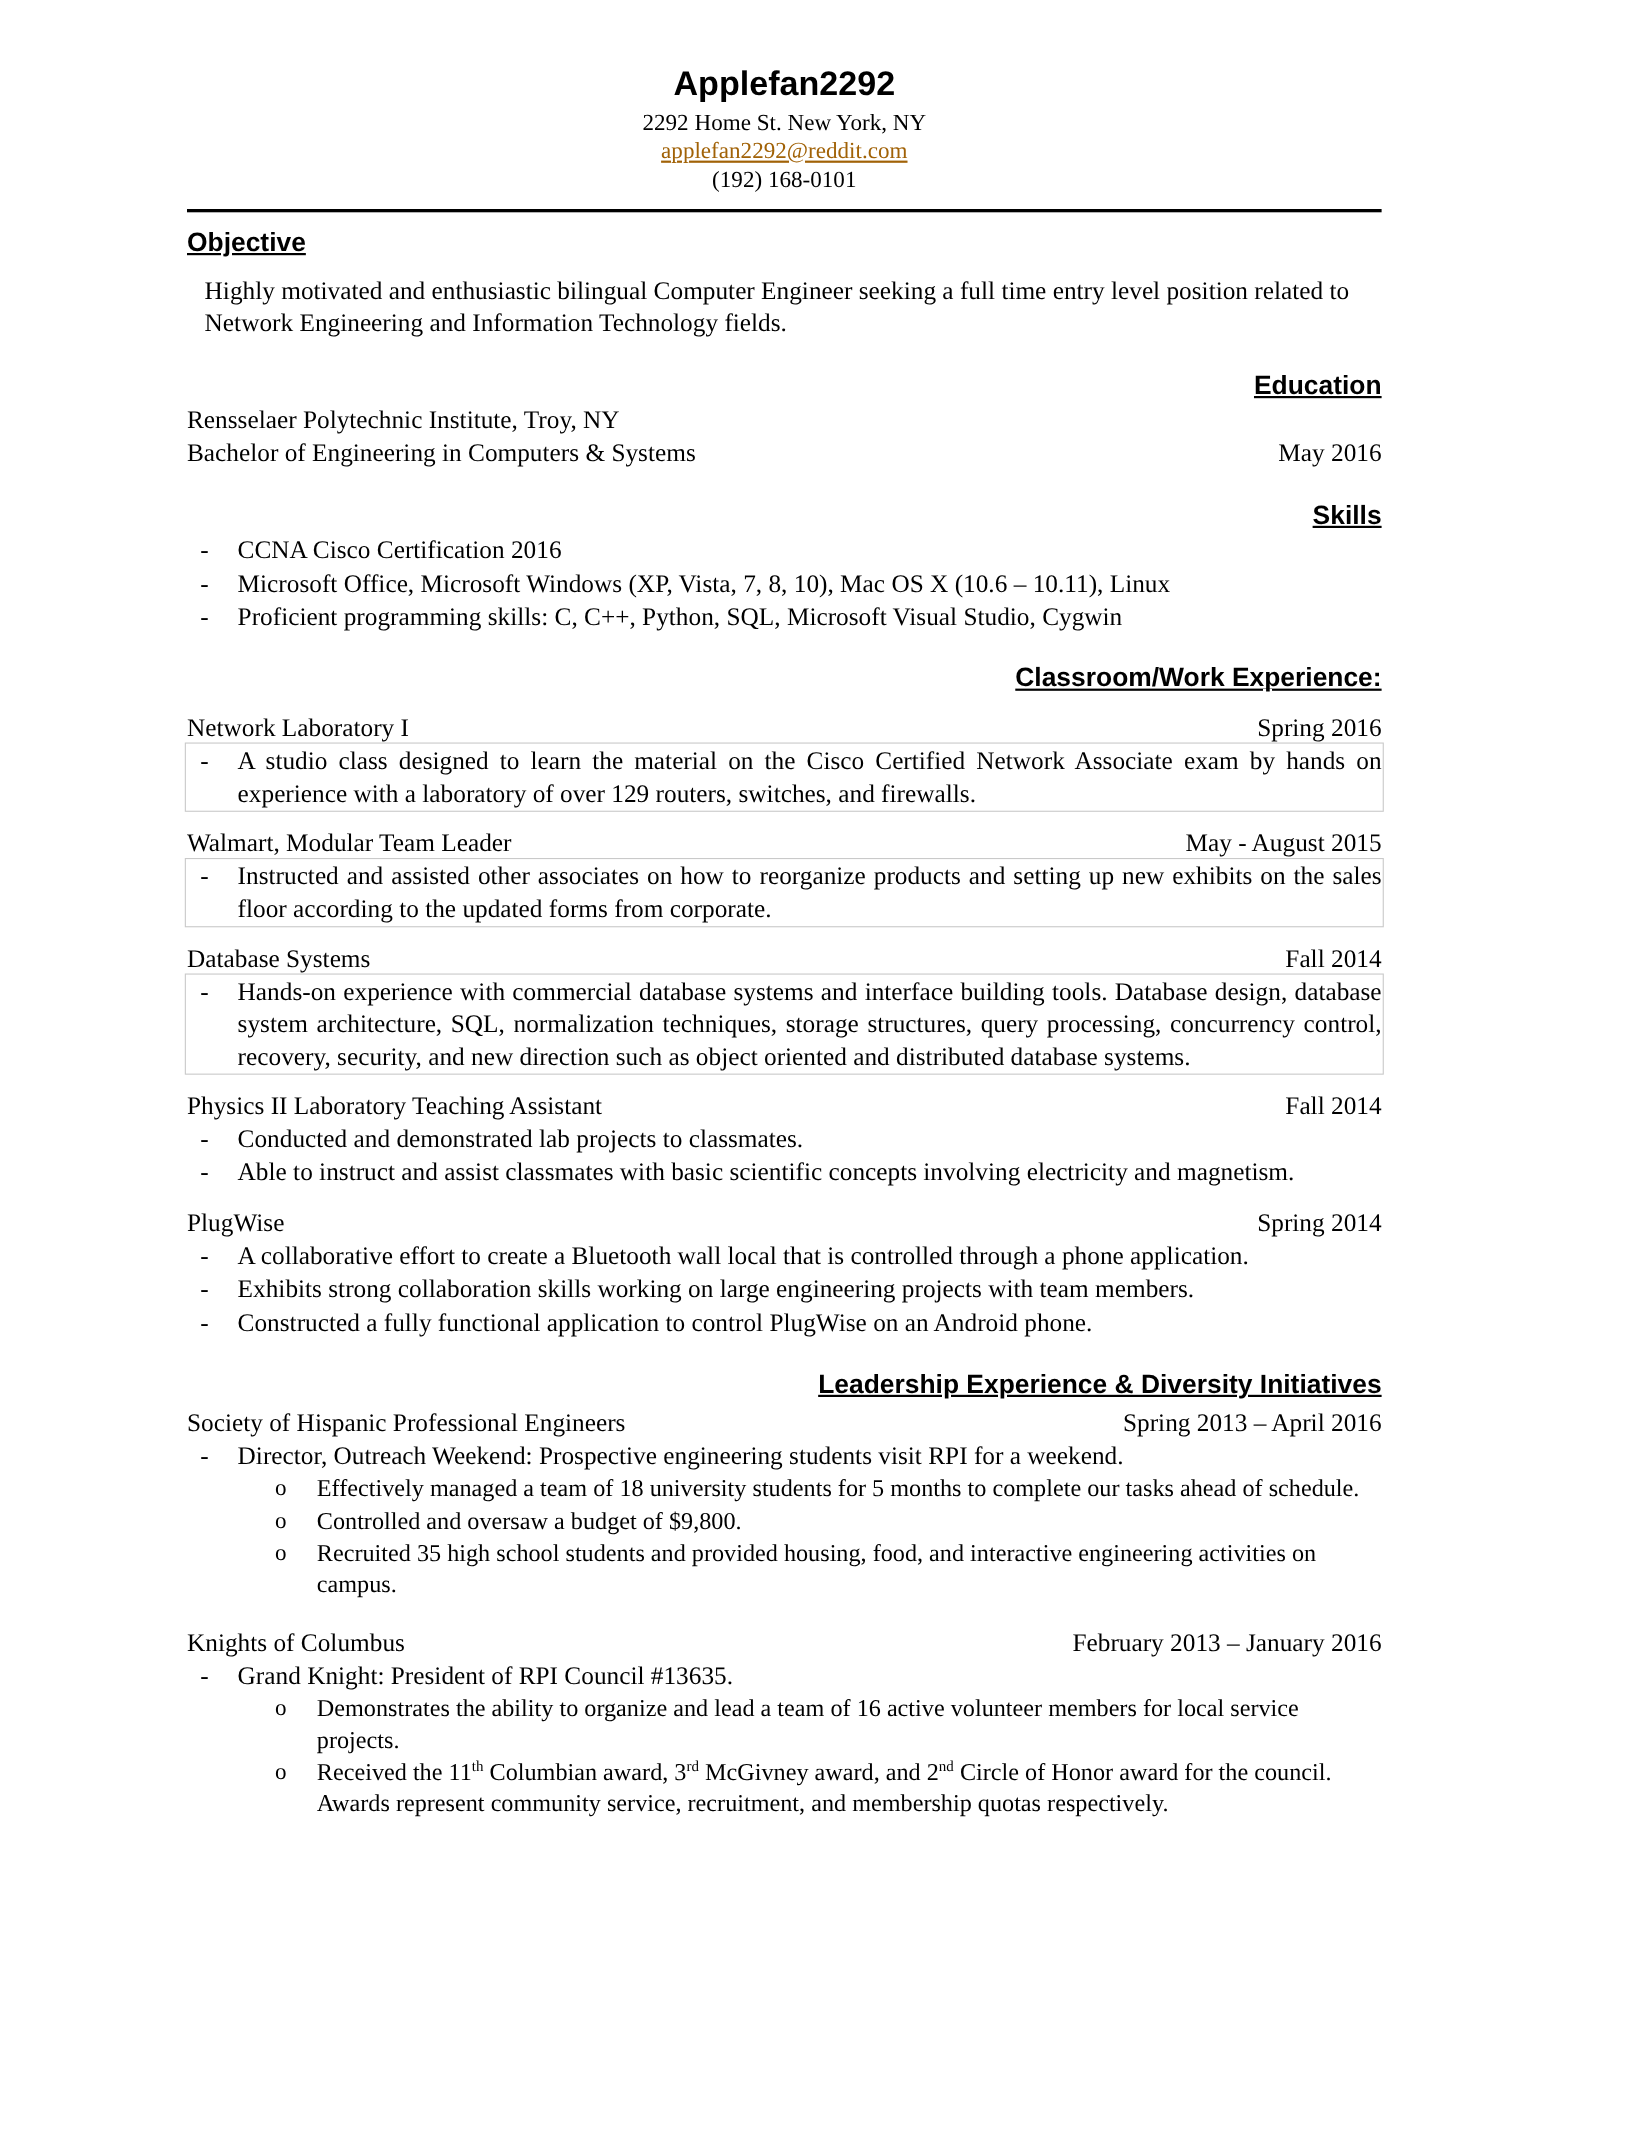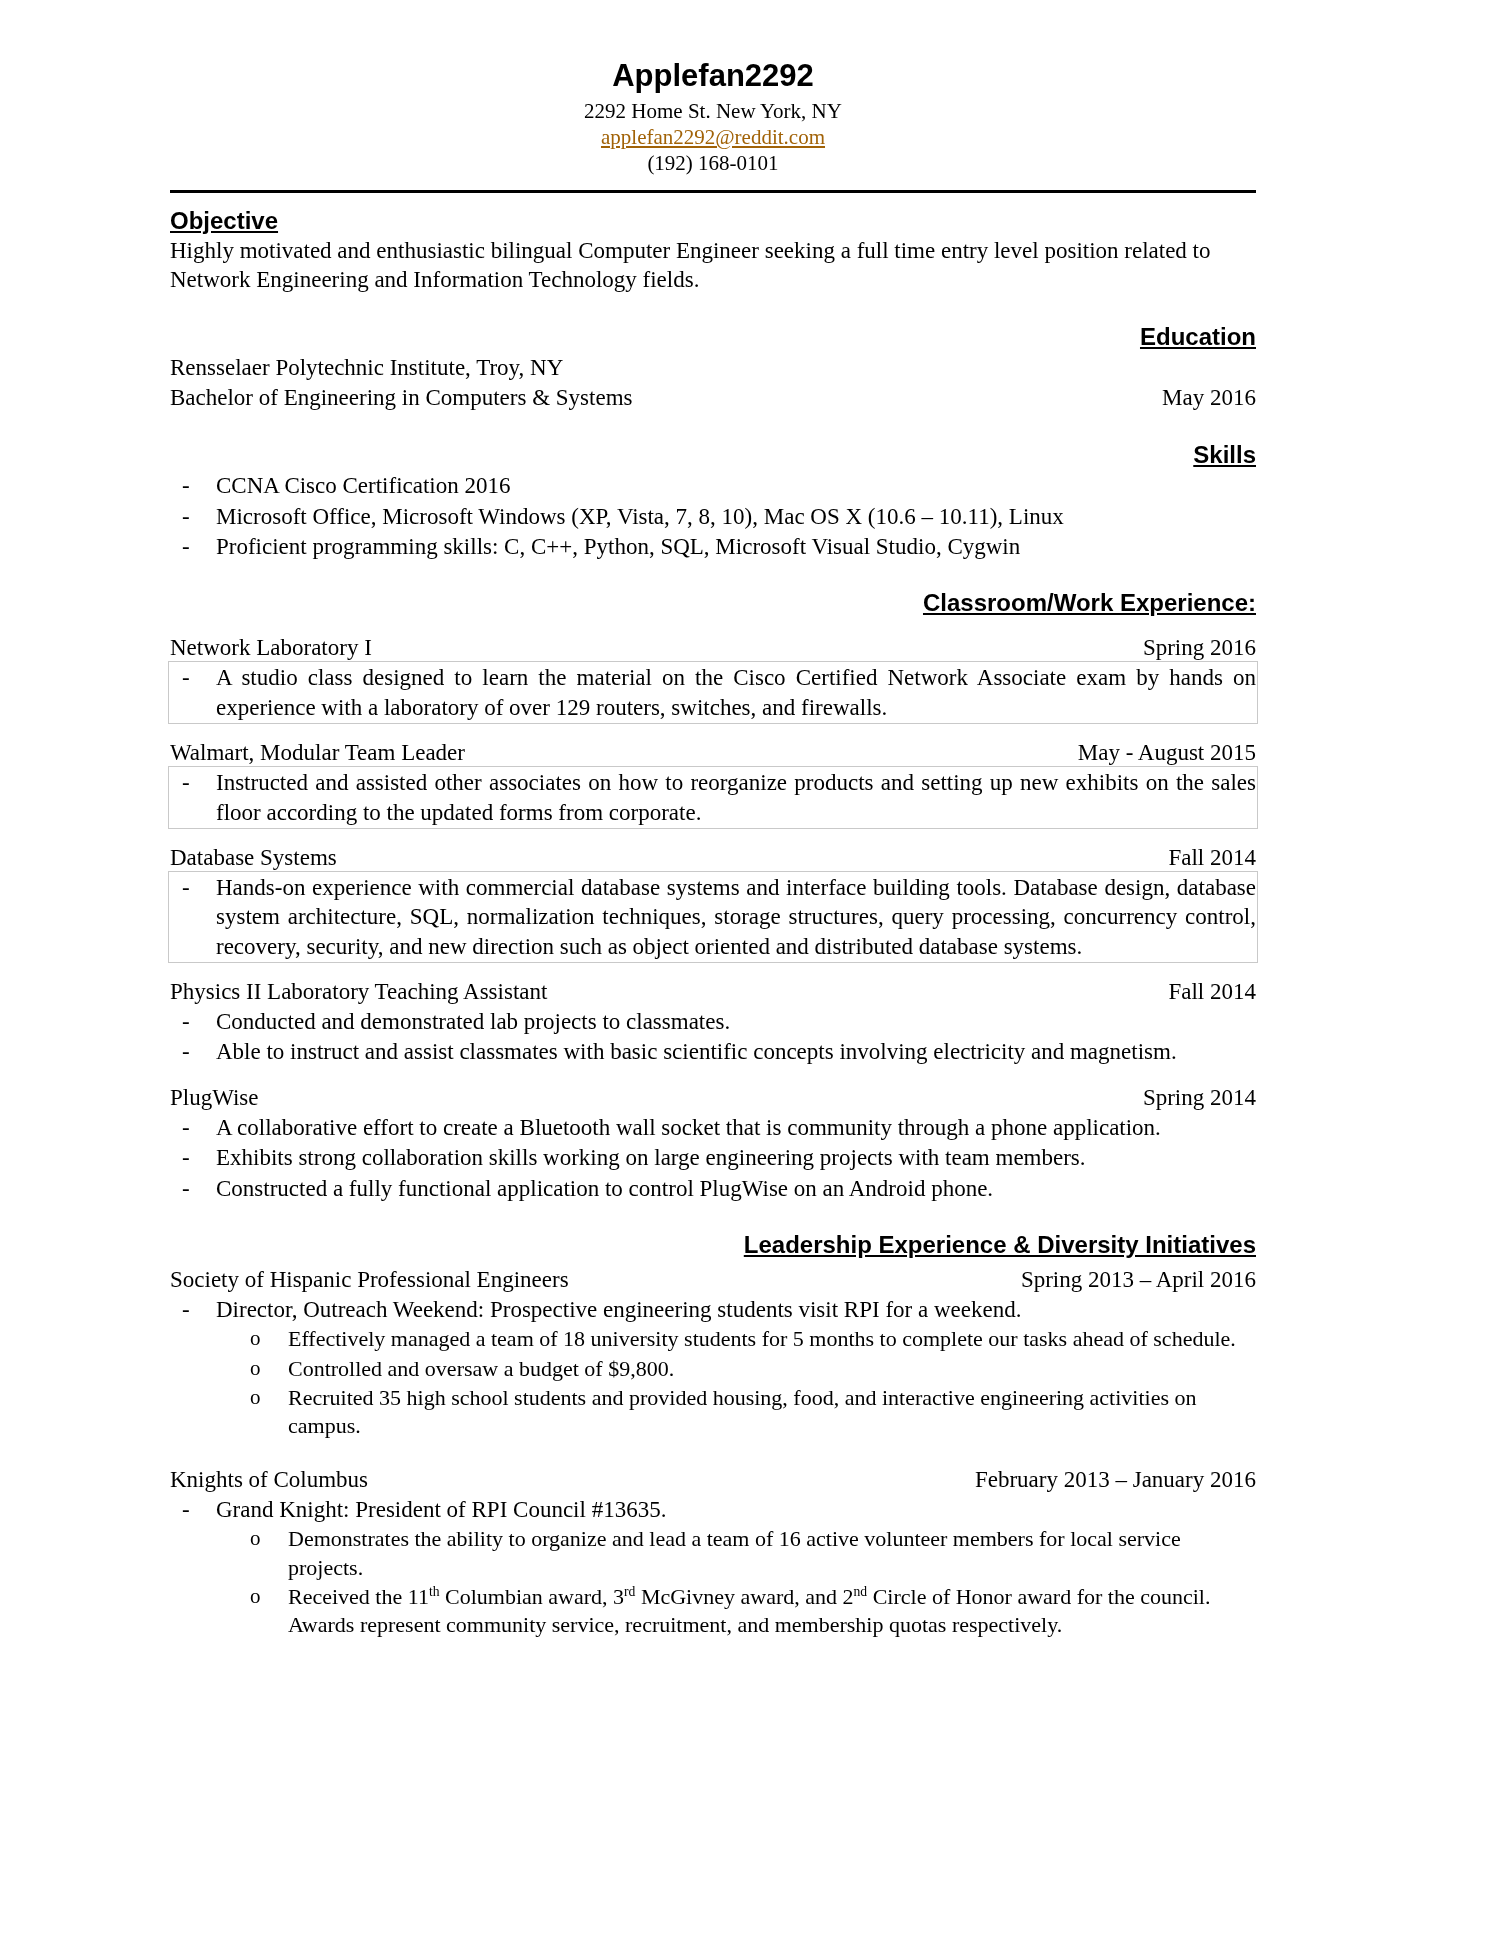--- a/index.html
+++ b/index.html
@@ -58,21 +58,21 @@
     margin: 14px 0 2px 0;
     text-decoration: underline;
   }
   .section-title.tight {
     margin-top: 28px;
     text-align: right;
   }
   .para {
     font-size: 23px;
     line-height: 1.26;
-    margin: 0;
+    margin: 16px;
   }
   .row {
     display: flex;
     justify-content: space-between;
     align-items: center;
     font-size: 23px;
     line-height: 1.3;
   }
   .row .left { flex: 1 1 auto; padding-right: 18px; }
   .row .right { flex: 0 0 auto; white-space: nowrap; }
@@ -208,21 +208,21 @@
       <li>Able to instruct and assist classmates with basic scientific concepts involving electricity and magnetism.</li>
     </ul>
   </div>
 
   <div class="exp-block">
     <div class="row">
       <div class="left">PlugWise</div>
       <div class="right">Spring 2014</div>
     </div>
     <ul class="dash">
-      <li>A collaborative effort to create a Bluetooth wall socket that is community through a phone application.</li>
+      <li>A collaborative effort to create a Bluetooth wall local that is controlled through a phone application.</li>
       <li>Exhibits strong collaboration skills working on large engineering projects with team members.</li>
       <li>Constructed a fully functional application to control PlugWise on an Android phone.</li>
     </ul>
   </div>
 
   <div class="section-title tight">Leadership Experience &amp; Diversity Initiatives</div>
 
   <div class="group">
     <div class="row">
       <div class="left">Society of Hispanic Professional Engineers</div>

